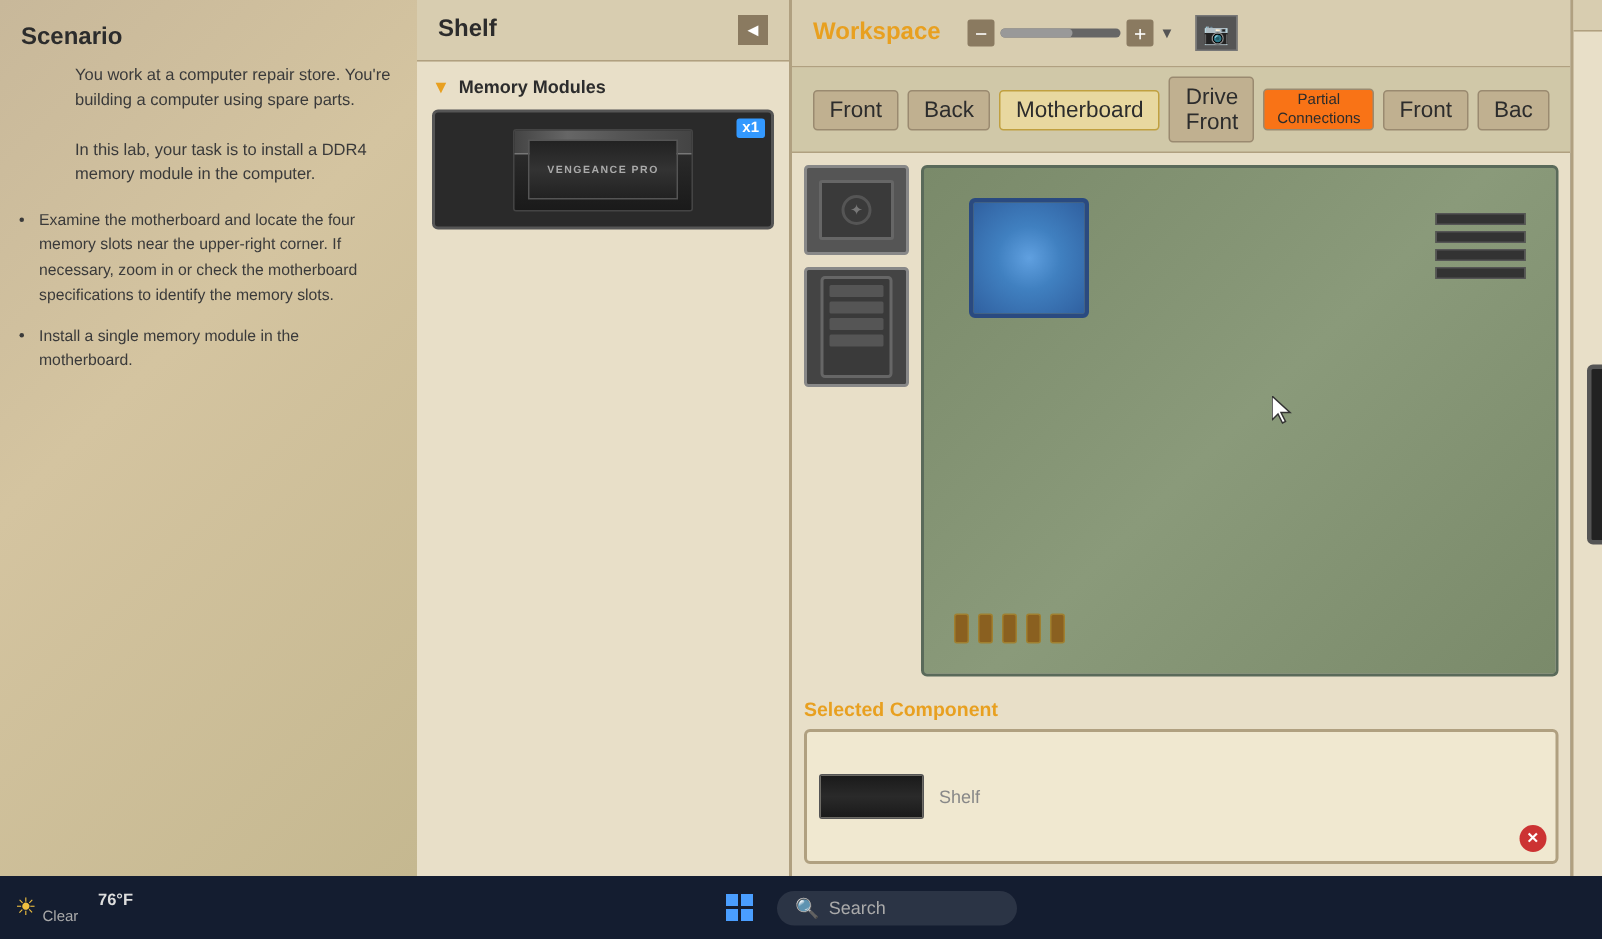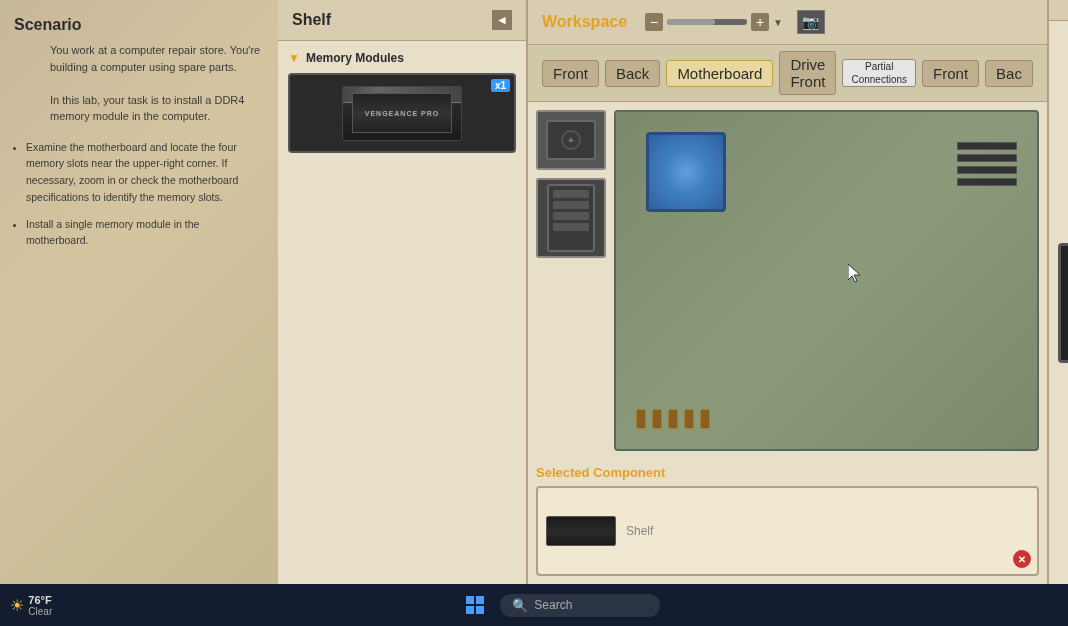--- a/index.html
+++ b/index.html
@@ -276,21 +276,21 @@
       cursor: pointer;
     }
 
     .view-btn.active {
       background: #e8d8a0;
       border-color: #c0a040;
     }
 
     .partial-conn-btn {
       padding: 0 8px;
-      background: #e5e5e5;
+      background: #f97316;
       border: 1px solid #9a8a70;
       border-radius: 3px;
       font-size: 10px;
       color: #2c2c2c;
       cursor: pointer;
       text-align: center;
       line-height: 1.3;
     }
 
     .workspace-content {
@@ -724,21 +724,21 @@
         </svg>
       </div>
     </div>
   </div>
 </div>
 
 <div class="taskbar">
   <div class="taskbar-weather">
     <span class="taskbar-weather-icon">☀</span>
     <div>
-      <div style="font-size:11px;color:#ddd;font-weight:bold;">76°F</div>
+      <div style="font-size:11px;color:#ddd;font-weight:bold;margin-left:37px;">76°F</div>
       <div style="font-size:10px;color:#aaa;">Clear</div>
     </div>
   </div>
 
   <div class="taskbar-spacer"></div>
 
   <div class="taskbar-start">
     <div class="windows-icon">
       <div class="windows-icon-quad"></div>
       <div class="windows-icon-quad"></div>

